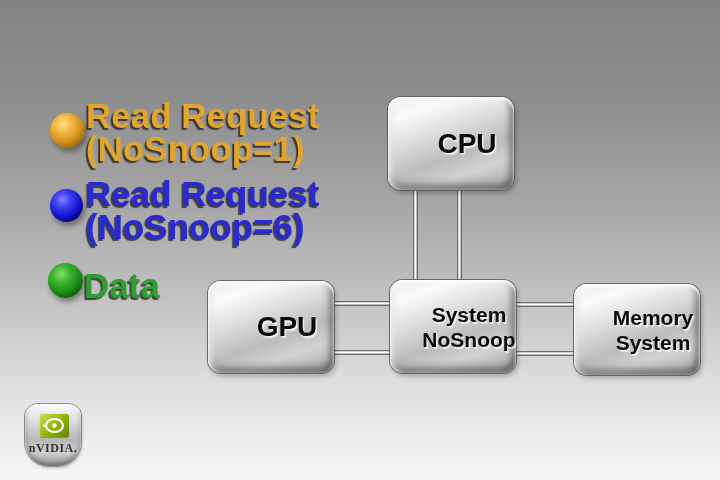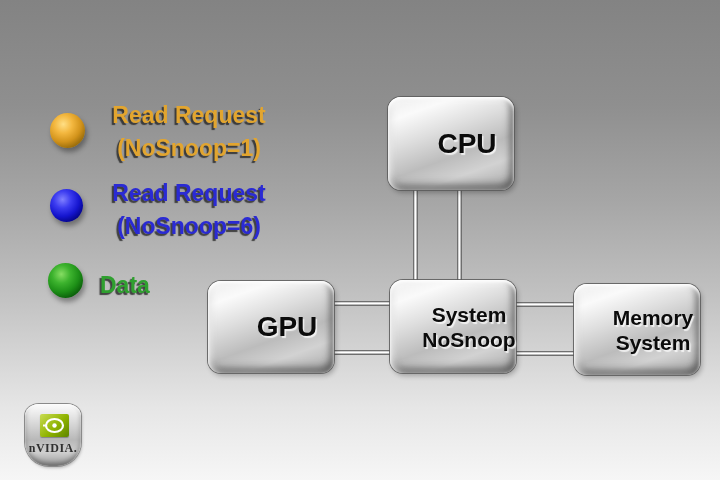--- a/index.html
+++ b/index.html
@@ -25,28 +25,28 @@
     background:radial-gradient(circle at 38% 32%, #8080ff 0%, #3c3cf0 28%, #1515cf 55%, #000078 82%, #000042 100%);
     box-shadow:2px 4px 5px rgba(0,0,0,0.35);
   }
   .dot-green{
     left:48px;top:263px;width:35px;height:35px;
     background:radial-gradient(circle at 38% 32%, #86dd63 0%, #3db32e 28%, #1d8f17 55%, #075207 82%, #033203 100%);
     box-shadow:2px 4px 5px rgba(0,0,0,0.35);
   }
   .legend-text{
     position:absolute;z-index:3;
-    font-weight:bold;font-size:23px;line-height:33px;
+    font-weight:bold;font-size:35px;line-height:33px;
     text-shadow:-2px 2px 1px rgba(35,35,35,0.8);
     white-space:nowrap;
   }
   .legend-text span{display:block;}
   .lt-1{left:86px;top:99px;width:206px;text-align:center;color:#e2a52f;}
   .lt-2{left:86px;top:177px;width:206px;text-align:center;color:#2a2ad4;}
-  .lt-3{left:100px;top:269px;width:206px;text-align:left;color:#2fa02f;}
+  .lt-3{left:84px;top:269px;width:206px;text-align:left;color:#2fa02f;}
 
   
   .tube-h{
     position:absolute;height:5px;z-index:1;
     background:linear-gradient(180deg,#3e3e3e 0%,#e9e9e9 35%,#ffffff 50%,#b3b3b3 72%,#474747 100%);
   }
   .tube-v{
     position:absolute;width:5px;z-index:1;
     background:linear-gradient(90deg,#3e3e3e 0%,#e9e9e9 35%,#ffffff 50%,#b3b3b3 72%,#474747 100%);
   }

